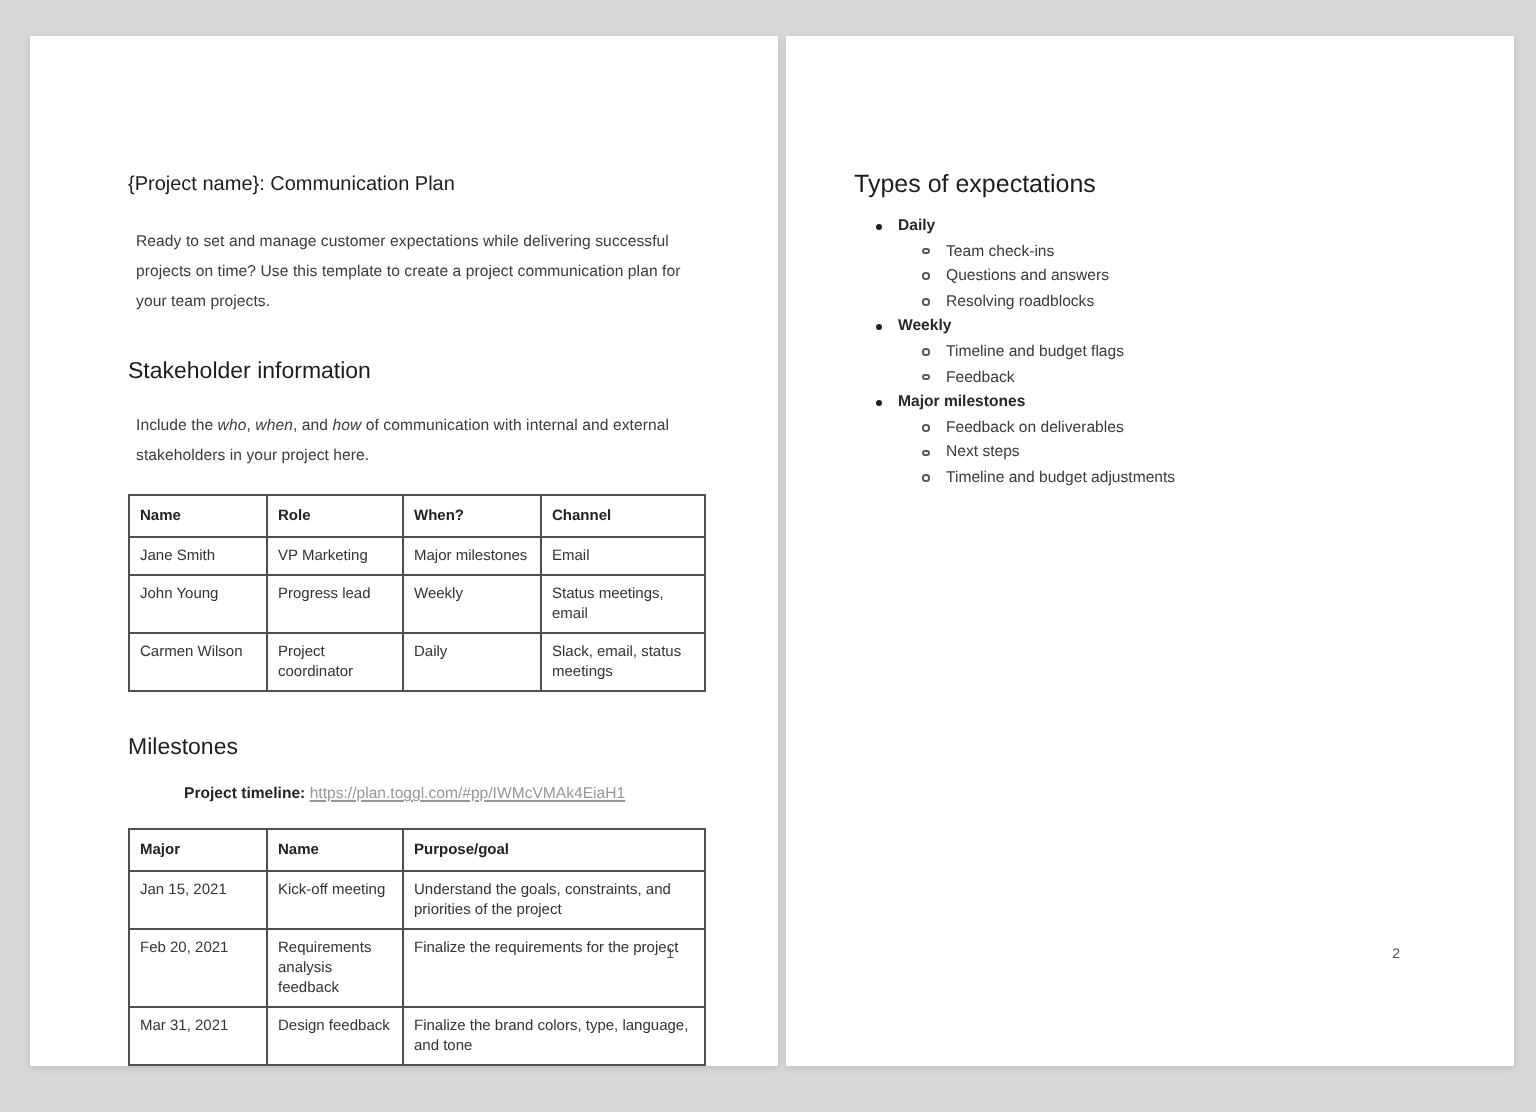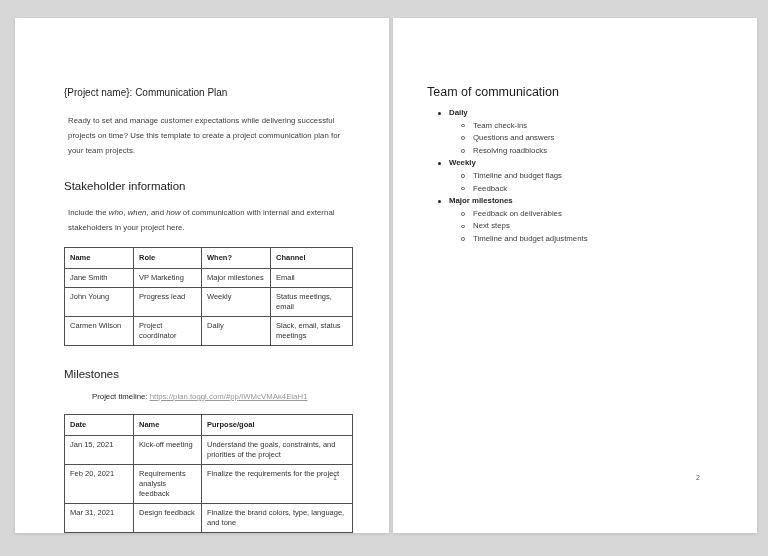--- a/index.html
+++ b/index.html
@@ -28,21 +28,21 @@
   }
   .para {
     font-size: 7.8px; line-height: 15px; color: #3b3b3b;
     margin: 12px 4px 0; letter-spacing: 0.04px;
   }
   .h2 {
     font-size: 11.5px; font-weight: 500; color: #1c1c1c;
     margin: 21px 0 0; line-height: 14px;
   }
   .tl-line { margin: 10px 0 0; font-size: 7.8px; line-height: 11px; color: #2e2e2e; }
-  .tl-label { font-weight: 400; color: #242424; padding-left: 28px; }
+  .tl-label { font-weight: 700; color: #242424; padding-left: 28px; }
   .tl-link { color: #979797; text-decoration: underline; cursor: pointer; }
 
   table.doc-table {
     border-collapse: collapse; margin-top: 12px;
     font-size: 7.5px; color: #333333;
     table-layout: fixed; width: 288px;
   }
   .doc-table th, .doc-table td {
     border: 1px solid #4f4f4f;
     padding: 4px 5px;
@@ -137,21 +137,21 @@
     <p class="tl-line"><span class="tl-label">Project timeline:</span> <a class="tl-link">https://plan.toggl.com/#pp/IWMcVMAk4EiaH1</a></p>
 
     <table class="doc-table">
       <colgroup>
           <col style="width:69px">
           <col style="width:68px">
           <col style="width:151px">
         </colgroup>
       <thead>
         <tr>
-          <th>Date</th>
+          <th>Major</th>
           <th>Name</th>
           <th>Purpose/goal</th>
         </tr>
       </thead>
       <tbody>
         <tr>
           <td>Jan 15, 2021</td>
           <td>Kick-off meeting</td>
           <td>Understand the goals, constraints, and priorities of the project</td>
         </tr>
@@ -168,21 +168,21 @@
       </tbody>
     </table>
 
   </div>
   <span class="pageno pageno--1">1</span>
 </div>
 
 <div class="page page--right">
   <div class="content-right">
 
-    <h2 class="h2-right">Team of communication</h2>
+    <h2 class="h2-right">Types of expectations</h2>
 
     <div class="list">
 
       <div class="li li--l1">
         <span class="bullet bullet--disc"></span>
         <span>Daily</span>
       </div>
       <div class="li li--l2">
         <span class="bullet bullet--circle"></span>
         <span>Team check-ins</span>

